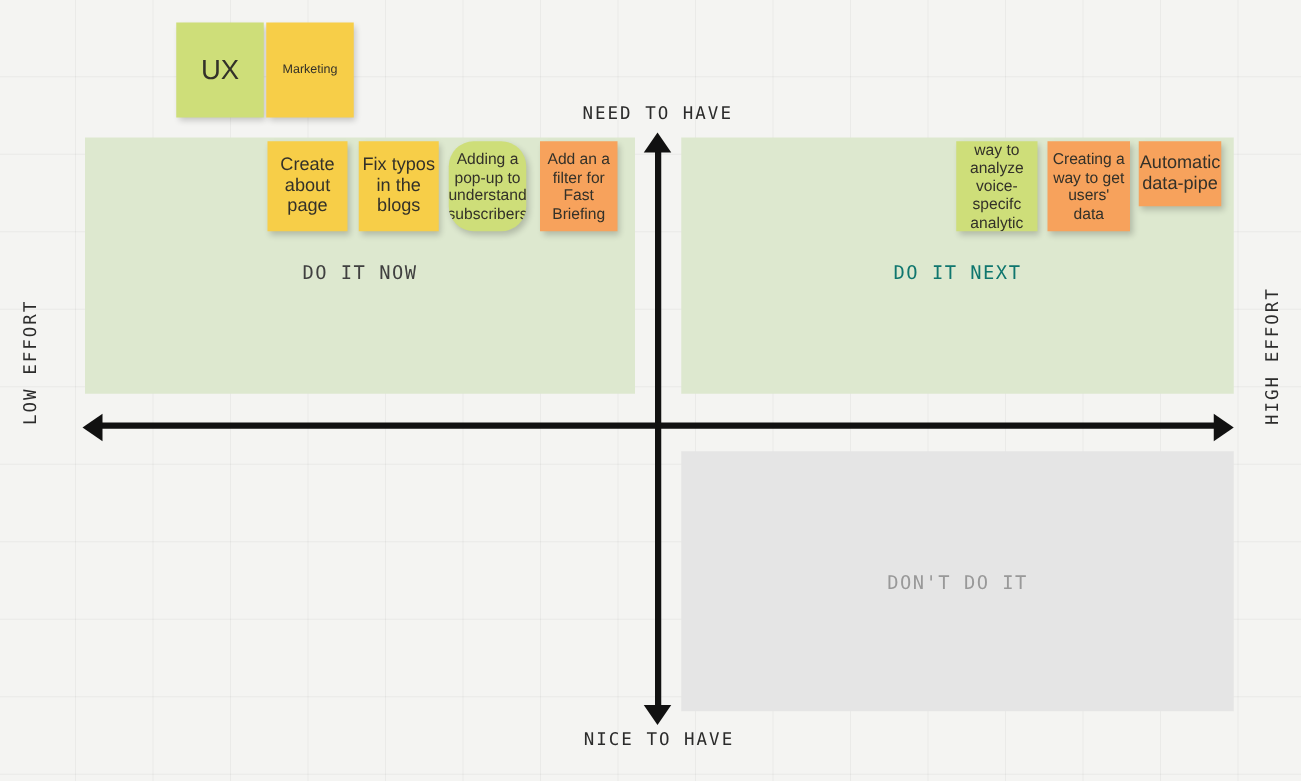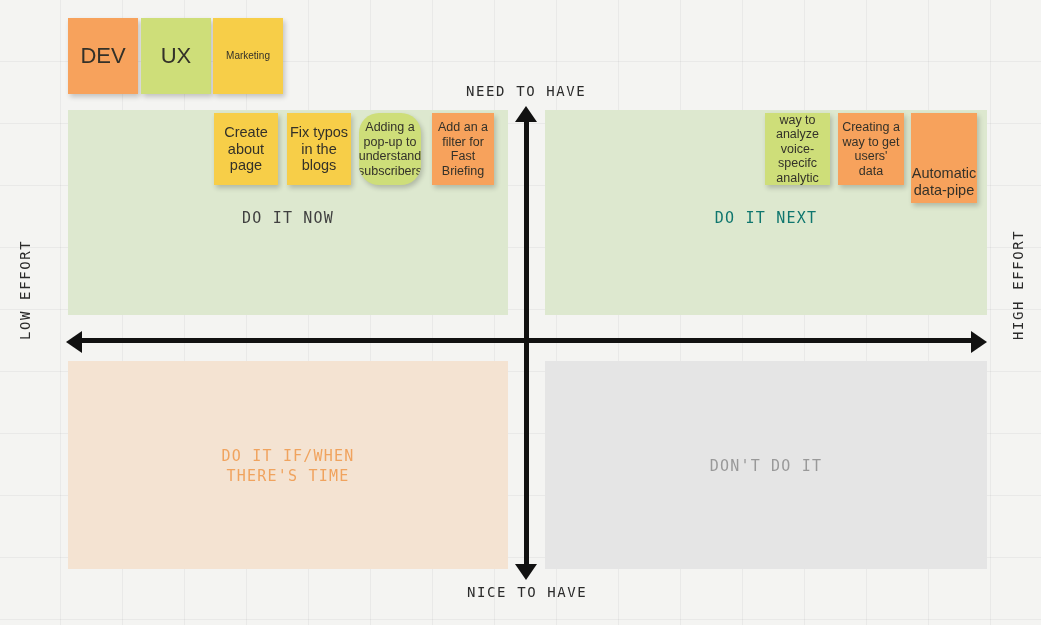--- a/index.html
+++ b/index.html
@@ -167,60 +167,53 @@
   .matrix-note.big  { font-size: 14.5px; }
 
   #note-create-about-page { left: 214px; top: 113px; width: 64px; height: 72px; }
   #note-fix-typos        { left: 287px; top: 113px; width: 64px; height: 72px; }
   #note-popup-subscribers{ left: 359px; top: 113px; width: 62px; height: 72px; border-radius: 20px; }
   #note-fast-briefing    { left: 432px; top: 113px; width: 62px; height: 72px; }
 
   #note-popular-sns      { left: 596px; top: 127px; width: 66px; height: 72px; }
   #note-voice-analytic   { left: 765px; top: 113px; width: 65px; height: 72px; }
   #note-users-data       { left: 838px; top: 113px; width: 66px; height: 72px; }
-  #note-data-pipe        { left: 911px; top: 113px; width: 66px; height: 90px; align-items: flex-end; }
+  #note-data-pipe        { left: 911px; top: 113px; width: 66px; height: 52px; }
 </style>
 </head>
 <body>
 
 <div id="board">
 
   <div class="quadrant" id="quad-do-it-now">
     <div class="quad-label">DO IT NOW</div>
   </div>
 
   <div class="quadrant" id="quad-do-it-next">
     <div class="quad-label">DO IT NEXT</div>
   </div>
 
-  <div class="quadrant" id="quad-if-when">
-    <div class="quad-label">DO IT IF/WHEN
-THERE'S TIME</div>
-  </div>
 
   <div class="quadrant" id="quad-dont">
     <div class="quad-label">DON'T DO IT</div>
   </div>
 
   <div id="axis-vertical-line"></div>
   <div class="arrow" id="axis-arrow-up"></div>
   <div class="arrow" id="axis-arrow-down"></div>
 
   <div id="axis-horizontal-line"></div>
   <div class="arrow" id="axis-arrow-left"></div>
   <div class="arrow" id="axis-arrow-right"></div>
 
   <div class="axis-label" id="axis-label-need">NEED TO HAVE</div>
   <div class="axis-label" id="axis-label-nice">NICE TO HAVE</div>
   <div class="axis-label" id="axis-label-low">LOW EFFORT</div>
   <div class="axis-label" id="axis-label-high">HIGH EFFORT</div>
 
-  <div class="note legend-note note-orange" id="legend-dev">
-    <span>DEV</span>
-  </div>
   <div class="note legend-note note-green" id="legend-ux">
     <span>UX</span>
   </div>
   <div class="note legend-note note-yellow small-text" id="legend-marketing">
     <span>Marketing</span>
   </div>
 
   <div class="note matrix-note big note-yellow" id="note-create-about-page">
     <span>Create about page</span>
   </div>

